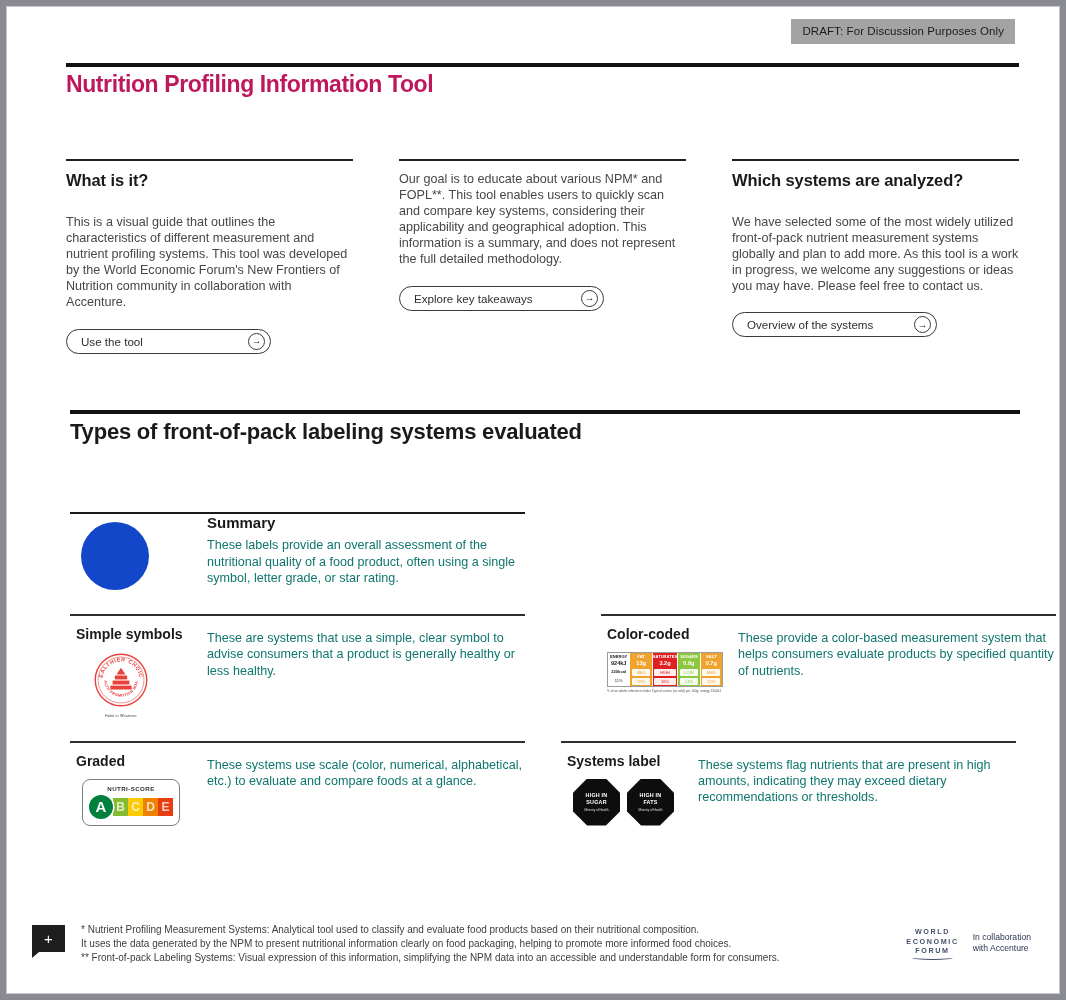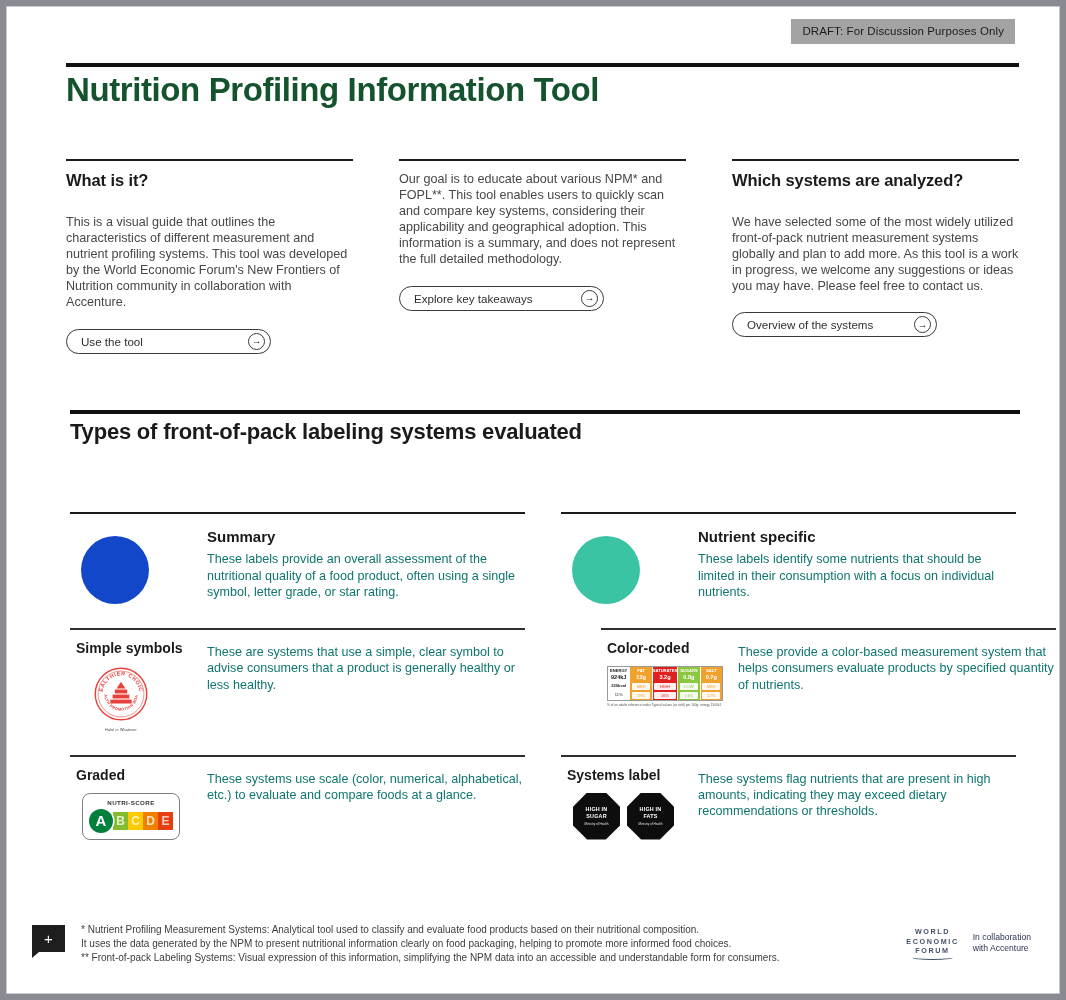--- a/index.html
+++ b/index.html
@@ -29,21 +29,21 @@
     padding: 6px 11px 7px 11px;
     letter-spacing: .1px;
     white-space: nowrap;
   }
 
   .title-rule {
     position: absolute; left: 59px; top: 56px; width: 953px; height: 4px; background: #111;
   }
   .page-title {
     position: absolute; left: 59px; top: 64px;
-    font-size: 33px; font-weight: bold; color: #14532d; letter-spacing: -0.4px;
+    font-size: 23px; font-weight: bold; color: #be185d; letter-spacing: -0.4px;
   }
 
   
   .intro { position: absolute; left: 59px; top: 152px; width: 953px; display: flex; gap: 0; justify-content: space-between; }
   .col { width: 287px; margin-right: 46px; }
   .col:last-child { margin-right: 0; }
   .col-rule { height: 2px; background: #1e1e1e; width: 100%; margin-bottom: 10px; }
   .col h2 {
     font-size: 16.5px; font-weight: bold; color: #1a1a1a; letter-spacing: -0.1px;
     margin-bottom: 24px;
@@ -80,21 +80,21 @@
   
   .types { position: absolute; left: 0; top: 505px; width: 1054px; }
   .types-row { display: flex; }
   .tcol { width: 455px; }
   .tcol.left { margin-left: 63px; margin-right: 31px; }
   .tcol.right { margin-left: 5px; }
   .tcard { position: relative; }
   .tcard .top-rule { height: 2.4px; background: #1a1a1a; width: 100%; }
   .tcard .top-rule.light { height: 1.6px; background: #2e2e2e; }
 
-  .tcard-body { display: flex; padding-top: 14px; }
+  .tcard-body { display: flex; }
   .badge-col { width: 137px; flex: 0 0 137px; padding-left: 6px; }
   .txt-col { flex: 1; }
   .tcard h3 {
     font-size: 15px; font-weight: bold; color: #1a1a1a; margin-bottom: 6px;
   }
   .tcard p { font-size: 12.6px; line-height: 16.4px; color: #0f766e; }
 
   .big-dot { width: 68px; height: 68px; border-radius: 50%; margin-top: 8px; margin-left: 5px; }
 
   .sub-label { font-size: 14px; font-weight: bold; color: #1a1a1a; margin-bottom: 10px; }
@@ -221,34 +221,20 @@
               <div class="big-dot" id="dot-summary" style="background: rgb(17, 71, 200);"></div>
             </div>
             <div class="txt-col">
               <h3>Summary</h3>
               <p>These labels provide an overall assessment of the nutritional quality of a food product, often using a single symbol, letter grade, or star rating.</p>
             </div>
           </div>
         </div>
       </div>
 
-      <div class="tcol right">
-        <div class="tcard">
-          <div class="top-rule"></div>
-          <div class="tcard-body">
-            <div class="badge-col">
-              <div class="big-dot" id="dot-nutrient" style="background: rgb(58, 196, 164);"></div>
-            </div>
-            <div class="txt-col">
-              <h3>Nutrient specific</h3>
-              <p>These labels identify some nutrients that should be limited in their consumption with a focus on individual nutrients.</p>
-            </div>
-          </div>
-        </div>
-      </div>
     </div>
 
     <div class="types-row" style="margin-top:24px;gap:40px;">
       <div class="tcol left">
         <div class="tcard">
           <div class="top-rule light"></div>
           <div class="tcard-body" style="padding-top:10px;">
             <div class="badge-col">
               <div class="sub-label">Simple symbols</div>
               <div class="hcs-wrap">

